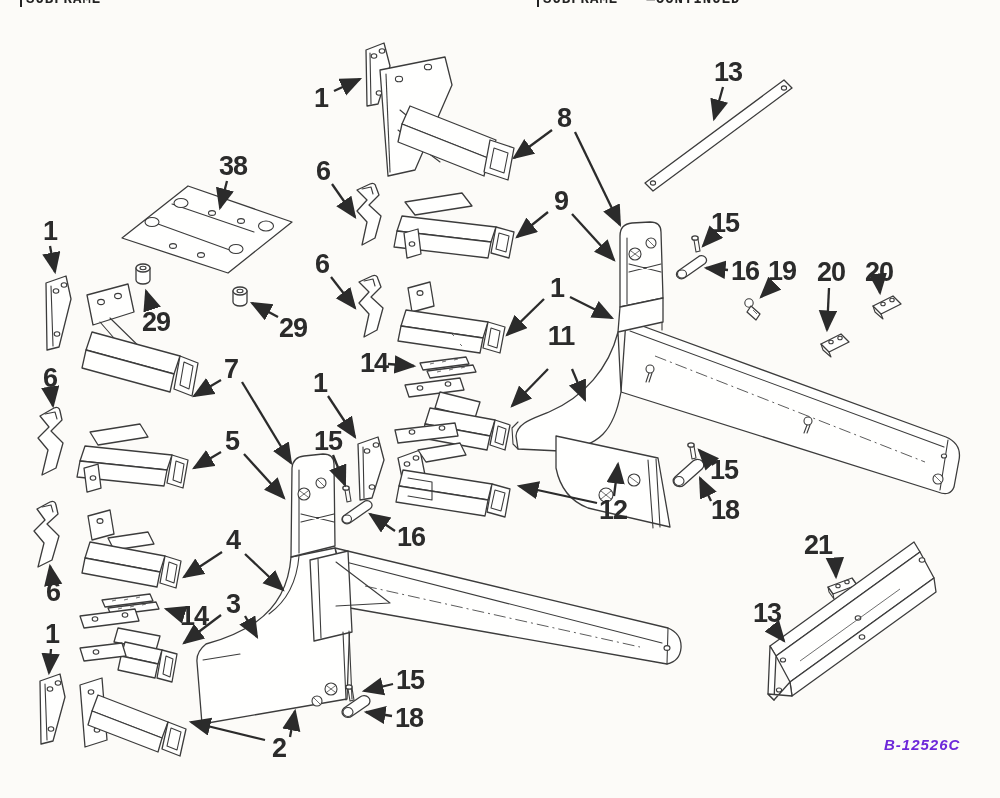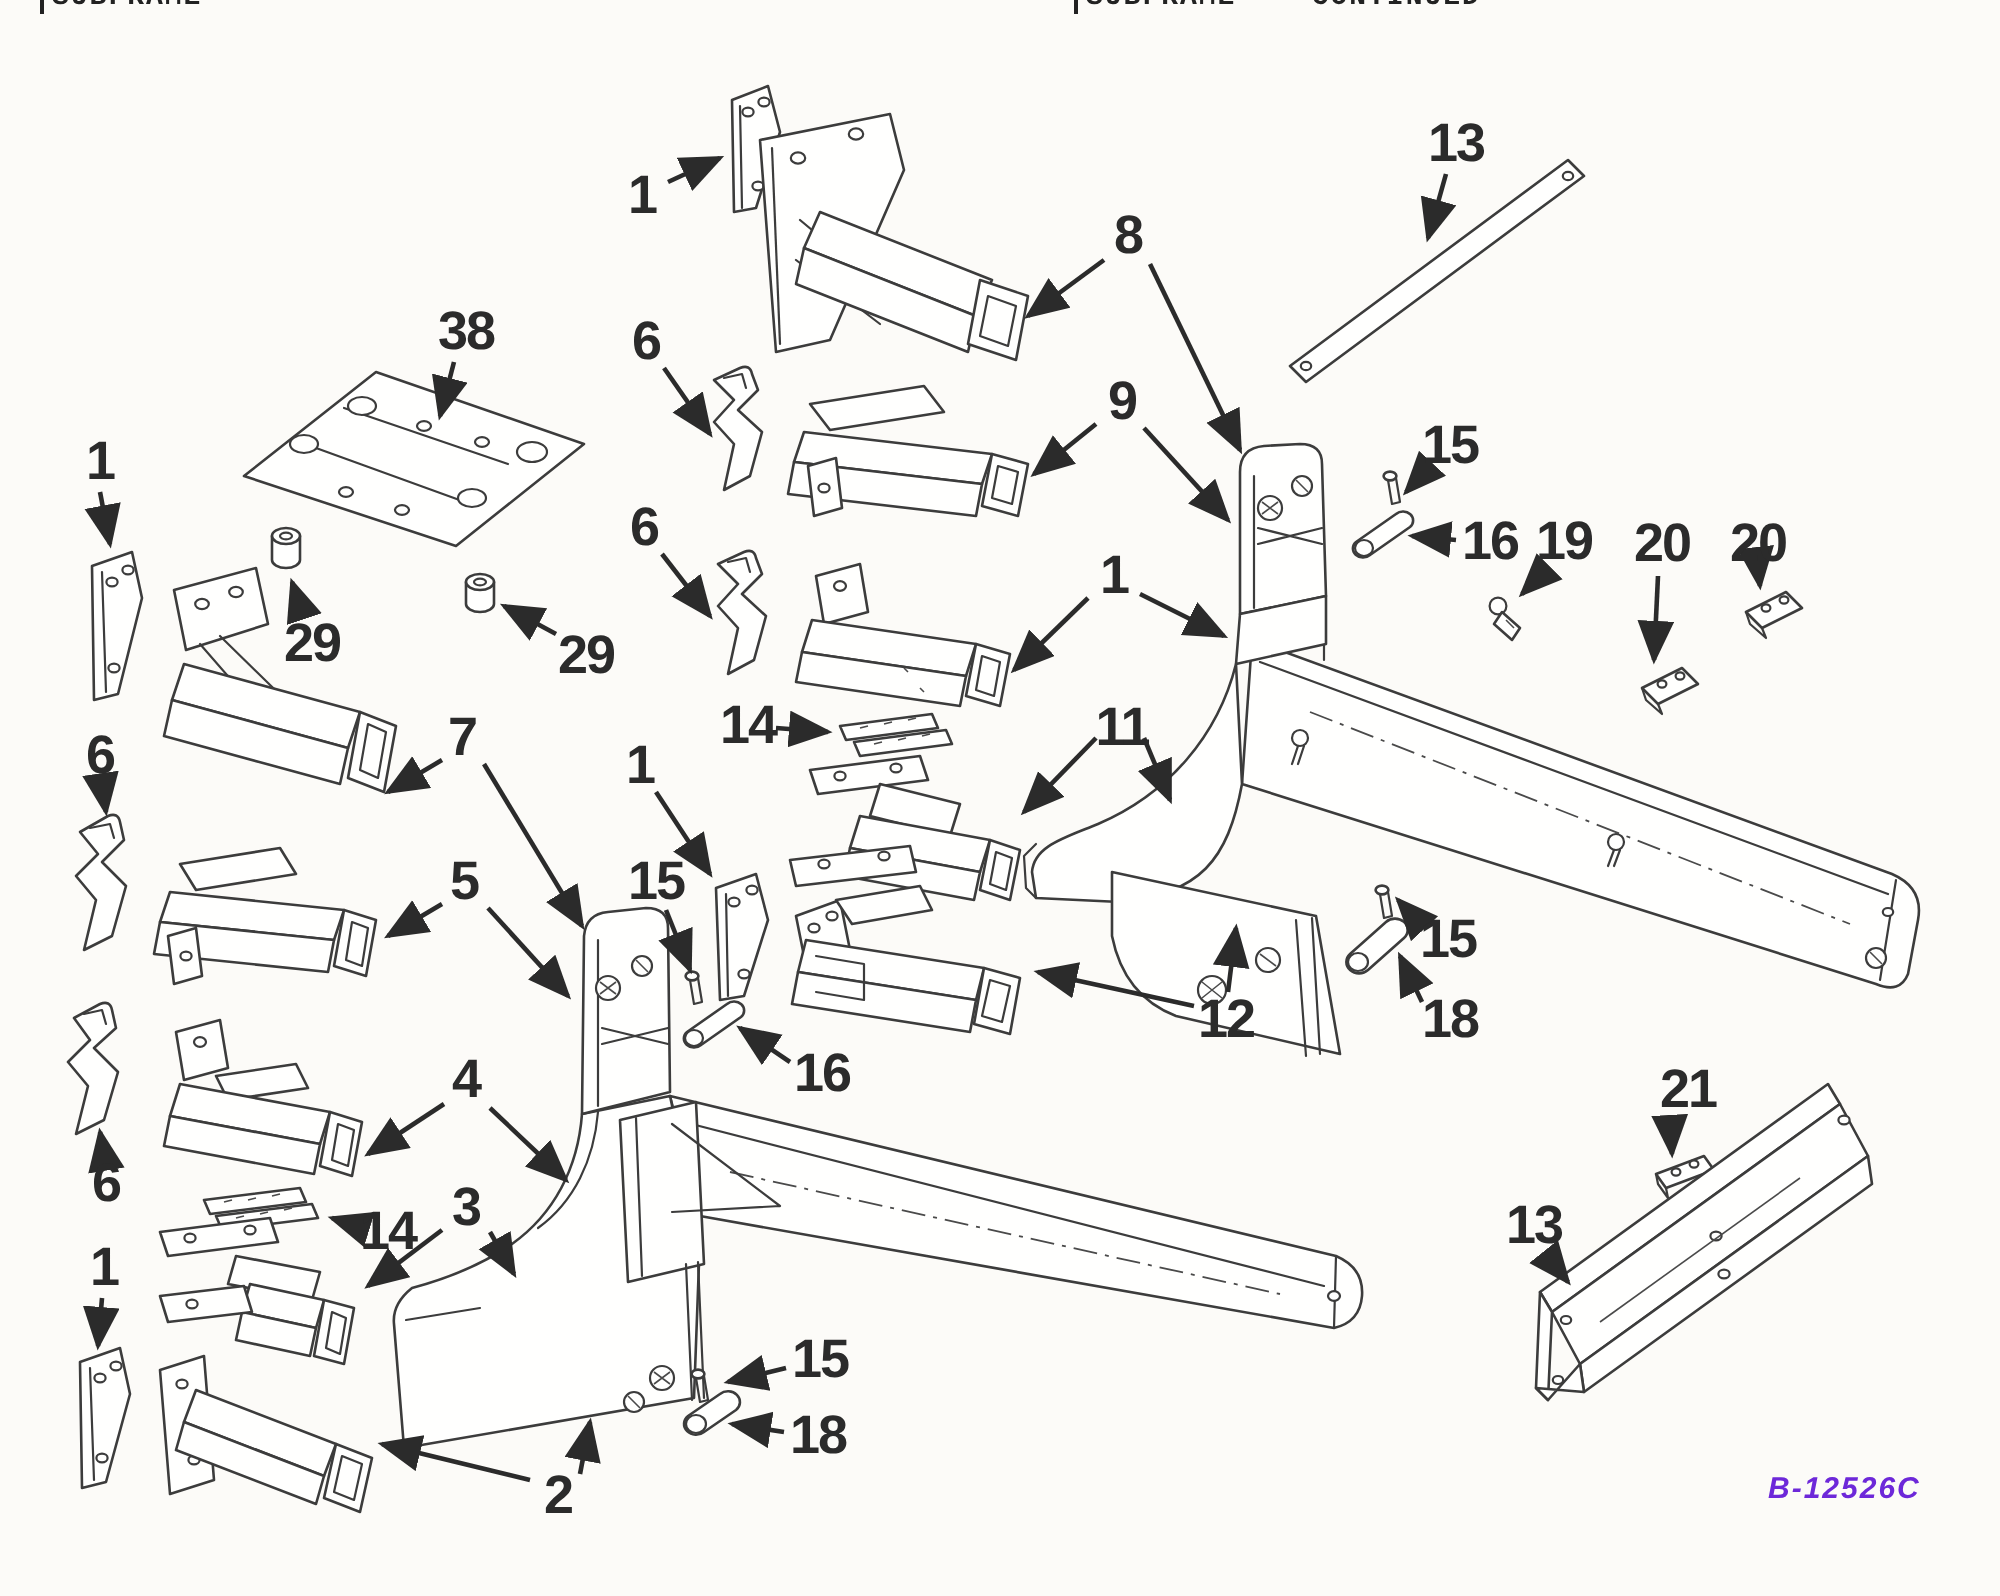--- a/index.html
+++ b/index.html
@@ -417,29 +417,29 @@
 <div class="co" style="left:411px;top:537px">16</div>
 <div class="co" style="left:233px;top:540px">4</div>
 <div class="co" style="left:194px;top:616px">14</div>
 <div class="co" style="left:233px;top:604px">3</div>
 <div class="co" style="left:279px;top:748px">2</div>
 <div class="co" style="left:410px;top:680px">15</div>
 <div class="co" style="left:409px;top:718px">18</div>
 <div class="co" style="left:564px;top:118px">8</div>
 <div class="co" style="left:561px;top:201px">9</div>
 <div class="co" style="left:557px;top:288px">1</div>
-<div class="co" style="left:561px;top:364px">11</div>
+<div class="co" style="left:561px;top:336px">11</div>
 <div class="co" style="left:374px;top:363px">14</div>
 <div class="co" style="left:728px;top:72px">13</div>
 <div class="co" style="left:725px;top:223px">15</div>
 <div class="co" style="left:745px;top:271px">16</div>
 <div class="co" style="left:782px;top:271px">19</div>
 <div class="co" style="left:831px;top:272px">20</div>
 <div class="co" style="left:879px;top:272px">20</div>
 <div class="co" style="left:613px;top:510px">12</div>
 <div class="co" style="left:724px;top:470px">15</div>
 <div class="co" style="left:725px;top:510px">18</div>
-<div class="co" style="left:844px;top:545px">21</div>
+<div class="co" style="left:818px;top:545px">21</div>
 <div class="co" style="left:767px;top:613px">13</div>
 
 <div class="figcode">B-12526C</div>
 
 </div>
 
 </body></html>

